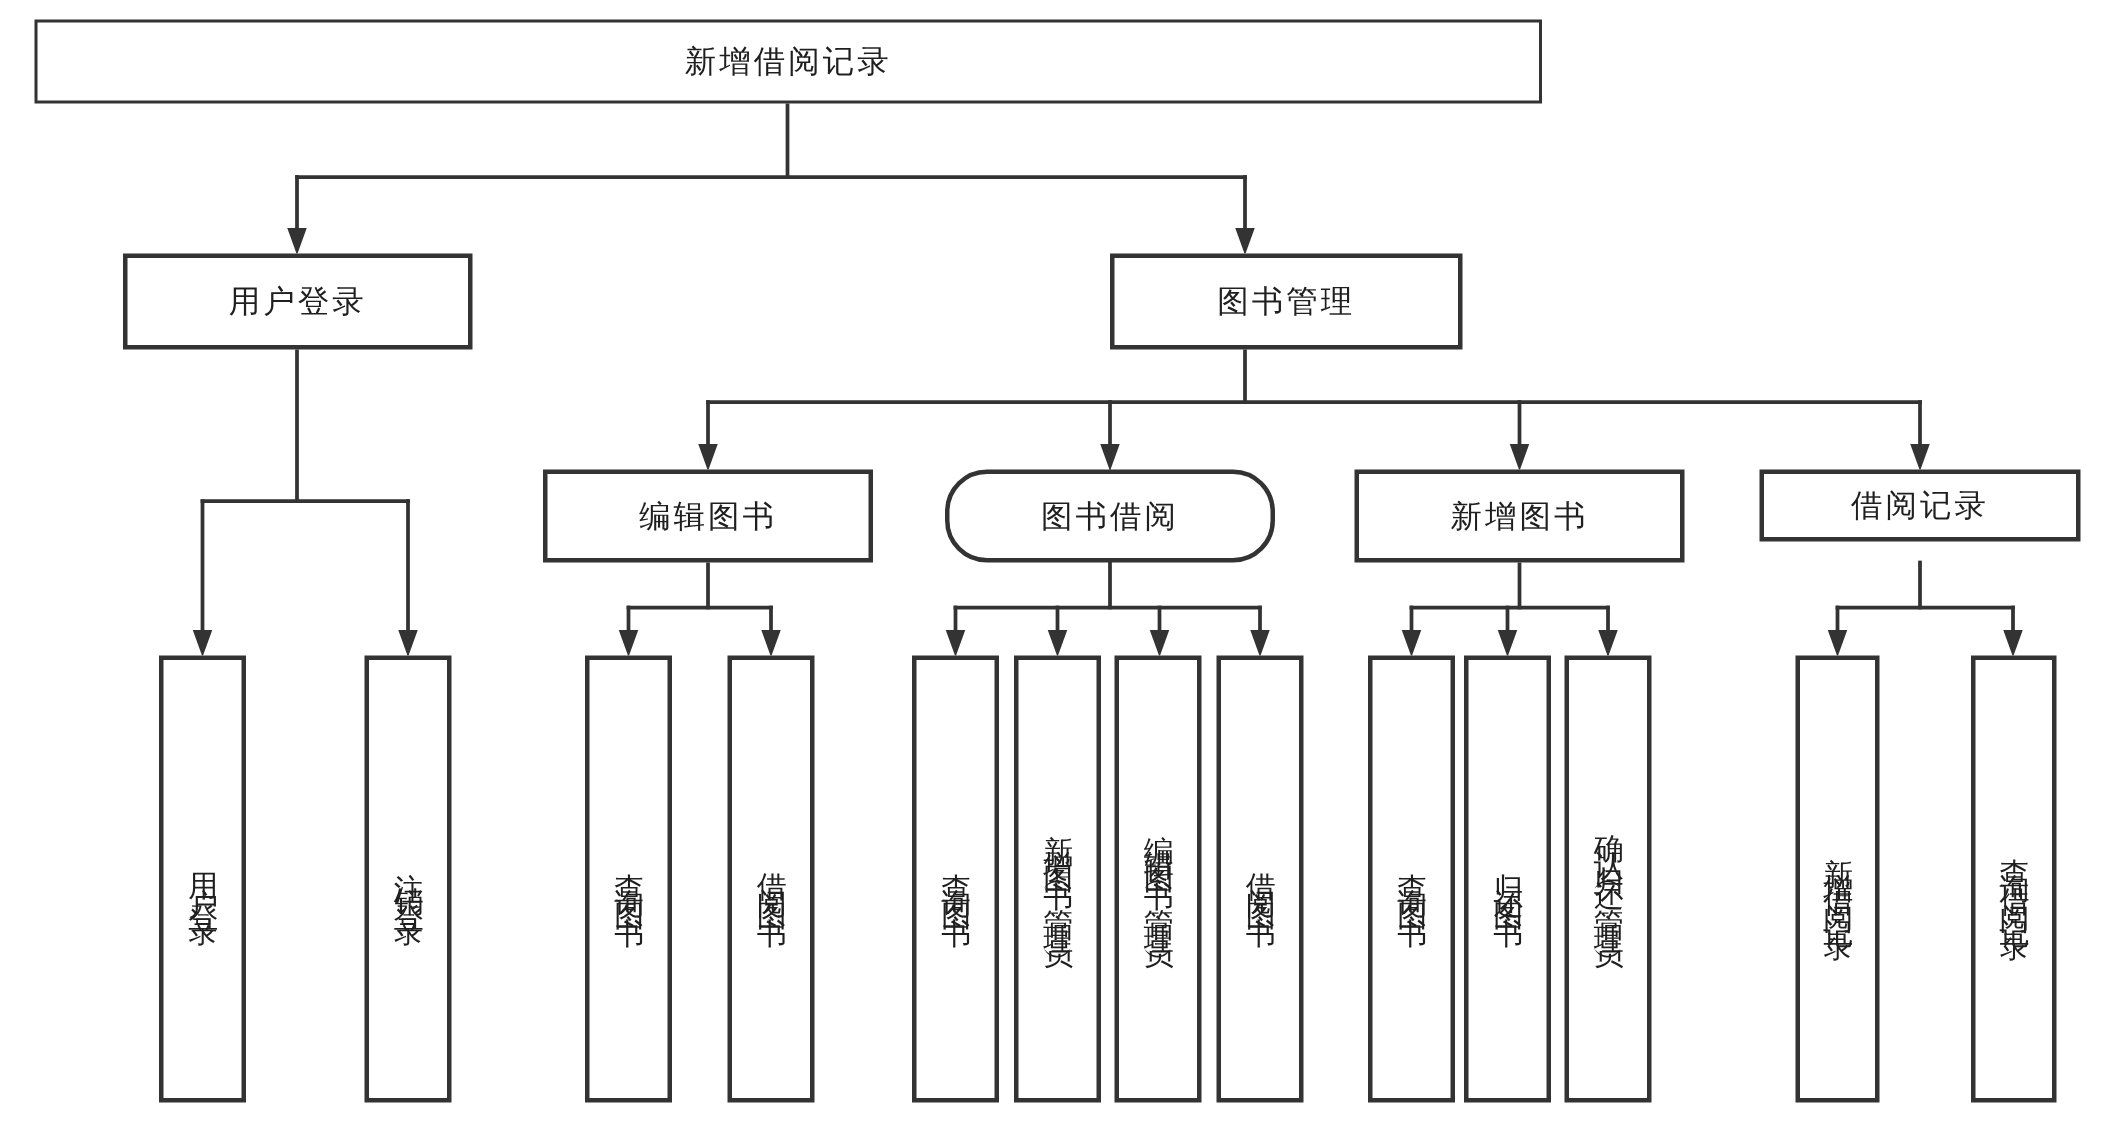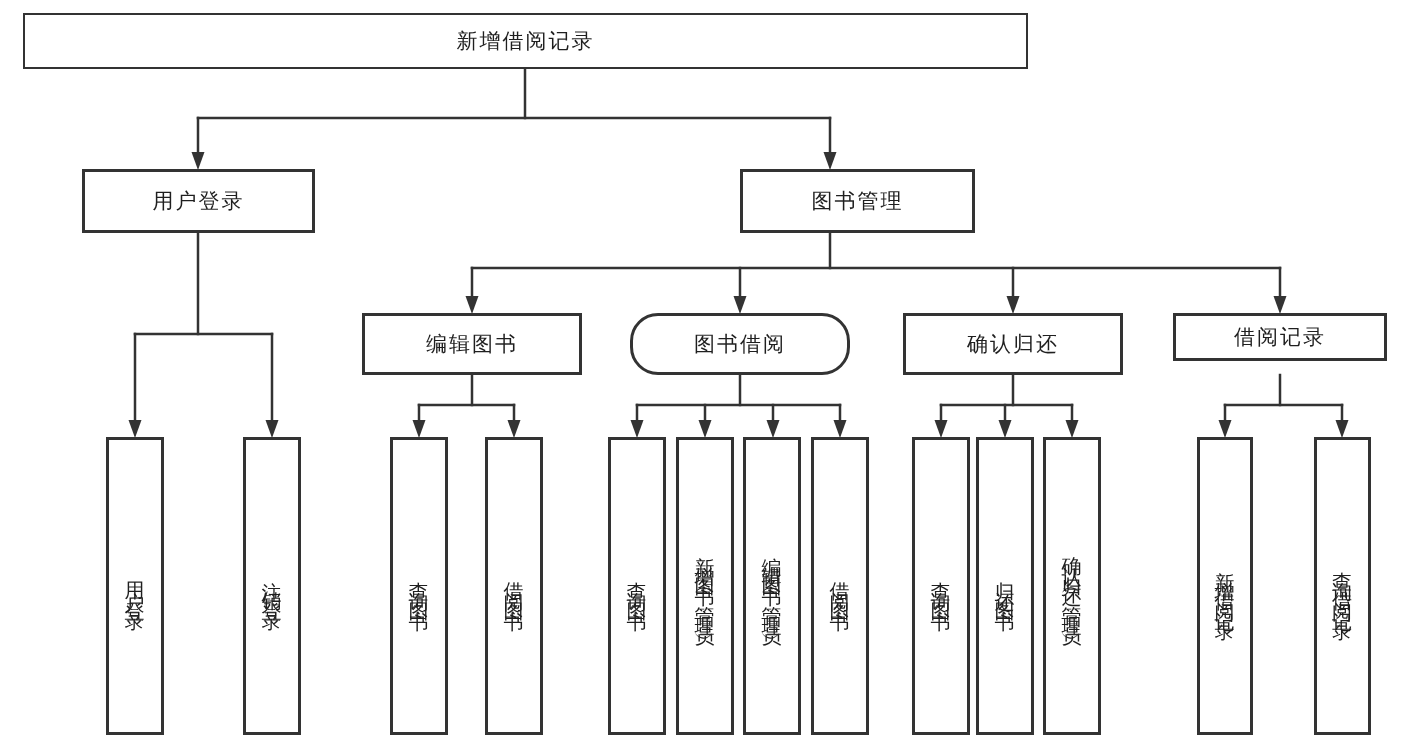--- a/index.html
+++ b/index.html
@@ -158,21 +158,21 @@
     </g>
   </svg>
 
   <div class="box h root" id="n-root">新增借阅记录</div>
 
   <div class="box h" id="n-user-login">用户登录</div>
   <div class="box h" id="n-book-mgmt">图书管理</div>
 
   <div class="box h" id="n-new-books">编辑图书</div>
   <div class="box h" id="n-book-borrow">图书借阅</div>
-  <div class="box h" id="n-cur-borrow">确认归还</div>
+  <div class="box h" id="n-cur-borrow">新增图书</div>
   <div class="box h" id="n-records">借阅记录</div>
 
   <div class="box v leaf" id="l-login">用户登录</div>
   <div class="box v leaf" id="l-logout">注销登录</div>
 
   <div class="box v leaf" id="l-nb-query">查询图书</div>
   <div class="box v leaf" id="l-nb-borrow">借阅图书</div>
 
   <div class="box v leaf" id="l-bb-query">查询图书</div>
   <div class="box v leaf" id="l-bb-add">新增图书（管理员）</div>

